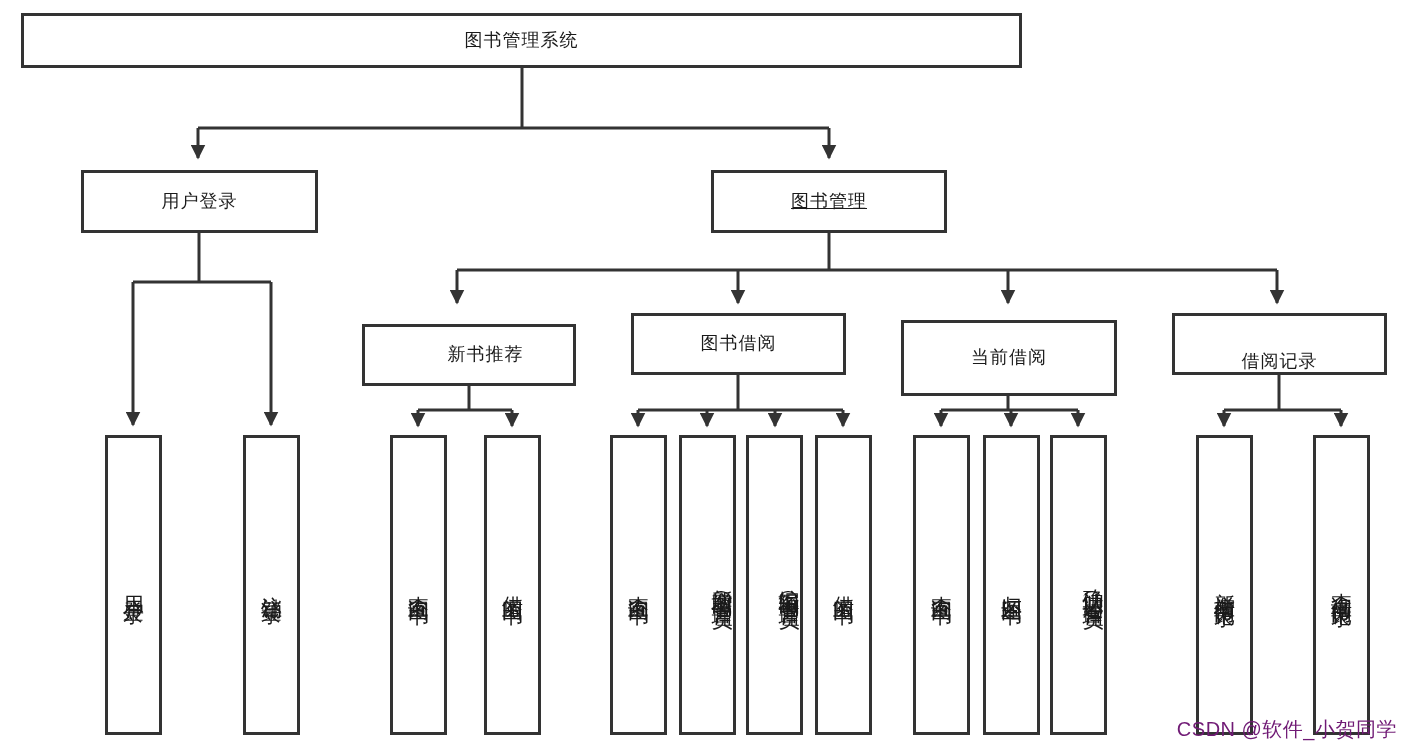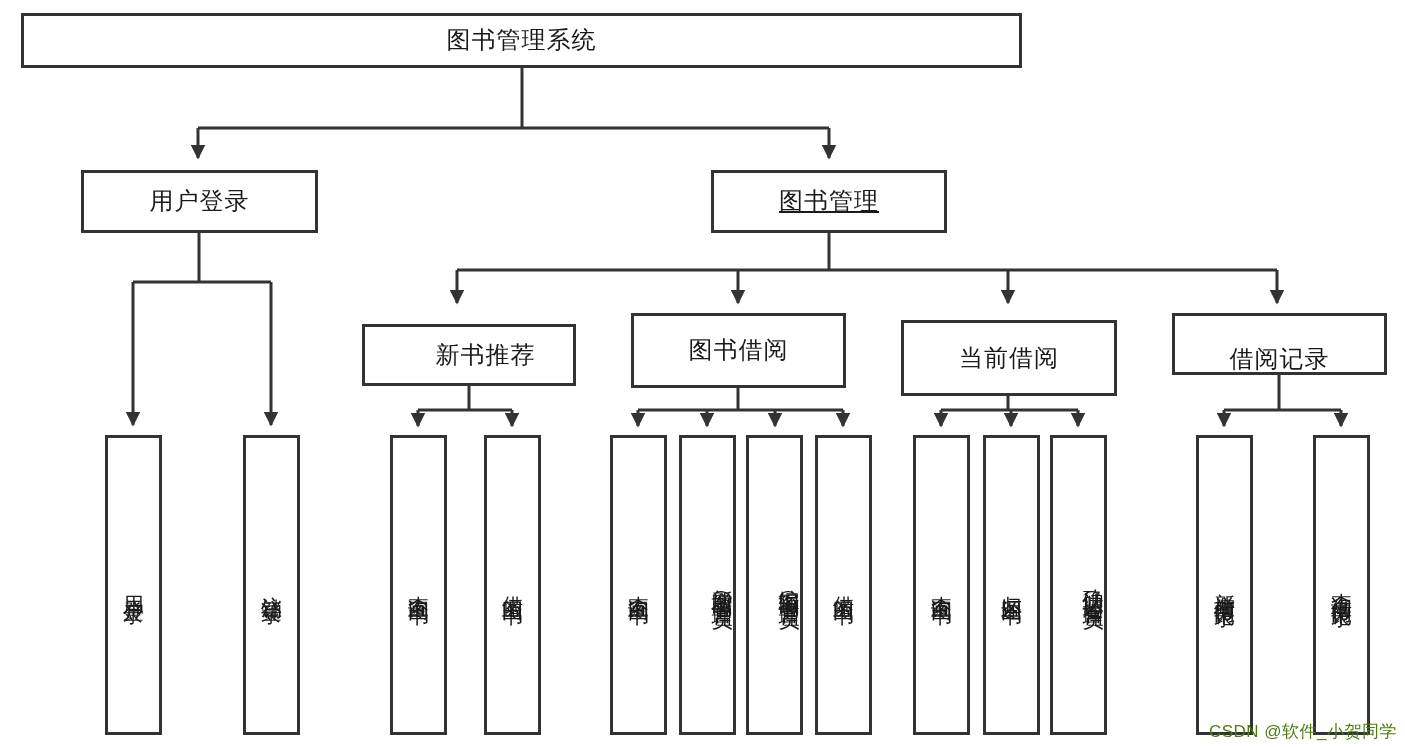--- a/index.html
+++ b/index.html
@@ -29,21 +29,21 @@
     position: absolute;
     box-sizing: border-box;
     background: #ffffff;
     border: 3px solid #333333;
     display: flex;
     align-items: center;
     justify-content: center;
     color: #1a1a1a;
   }
   .node.horiz {
-    font-size: 24px;
+    font-size: 18px;
     letter-spacing: 1px;
     line-height: 1.1;
   }
   .node.vert {
     writing-mode: vertical-rl;
     text-orientation: upright;
     font-size: 21px;
     letter-spacing: 3px;
     line-height: 1.05;
     padding: 4px 0;
@@ -51,22 +51,22 @@
   .node.vert .vtext {
     writing-mode: vertical-rl;
     text-orientation: upright;
     white-space: nowrap;
     display: block;
   }
   #watermark {
     position: absolute;
     right: 8px;
     bottom: 4px;
-    font-size: 17px;
-    color: #4d7c0f;
+    font-size: 20px;
+    color: #701a75;
     letter-spacing: 0.5px;
     white-space: nowrap;
   }
 </style>
 </head>
 <body>
 
 <div id="canvas">
 
   <svg id="edges" viewBox="0 0 1405 747" xmlns="http://www.w3.org/2000/svg">
@@ -134,21 +134,21 @@
   <div class="node vert" style="left:105px; top:435px; width:57px; height:300px;">
     <span class="vtext">用户登录</span>
   </div>
   <div class="node vert" style="left:243px; top:435px; width:57px; height:300px;">
     <span class="vtext">注销登录</span>
   </div>
 
   <div class="node horiz" style="left:362px; top:324px; width:214px; height:62px;padding-left:33px;">
     <span>新书推荐</span>
   </div>
-  <div class="node horiz" style="left:631px; top:313px; width:215px; height:75px;">
+  <div class="node horiz" style="left:631px; top:313px; width:215px; height:62px;">
     <span>图书借阅</span>
   </div>
   <div class="node horiz" style="left:901px; top:320px; width:216px; height:76px;">
     <span>当前借阅</span>
   </div>
   <div class="node horiz" style="left:1172px; top:313px; width:215px; height:62px;align-items:flex-end;">
     <span>借阅记录</span>
   </div>
 
   <div class="node vert" style="left:390px; top:435px; width:57px; height:300px;">

